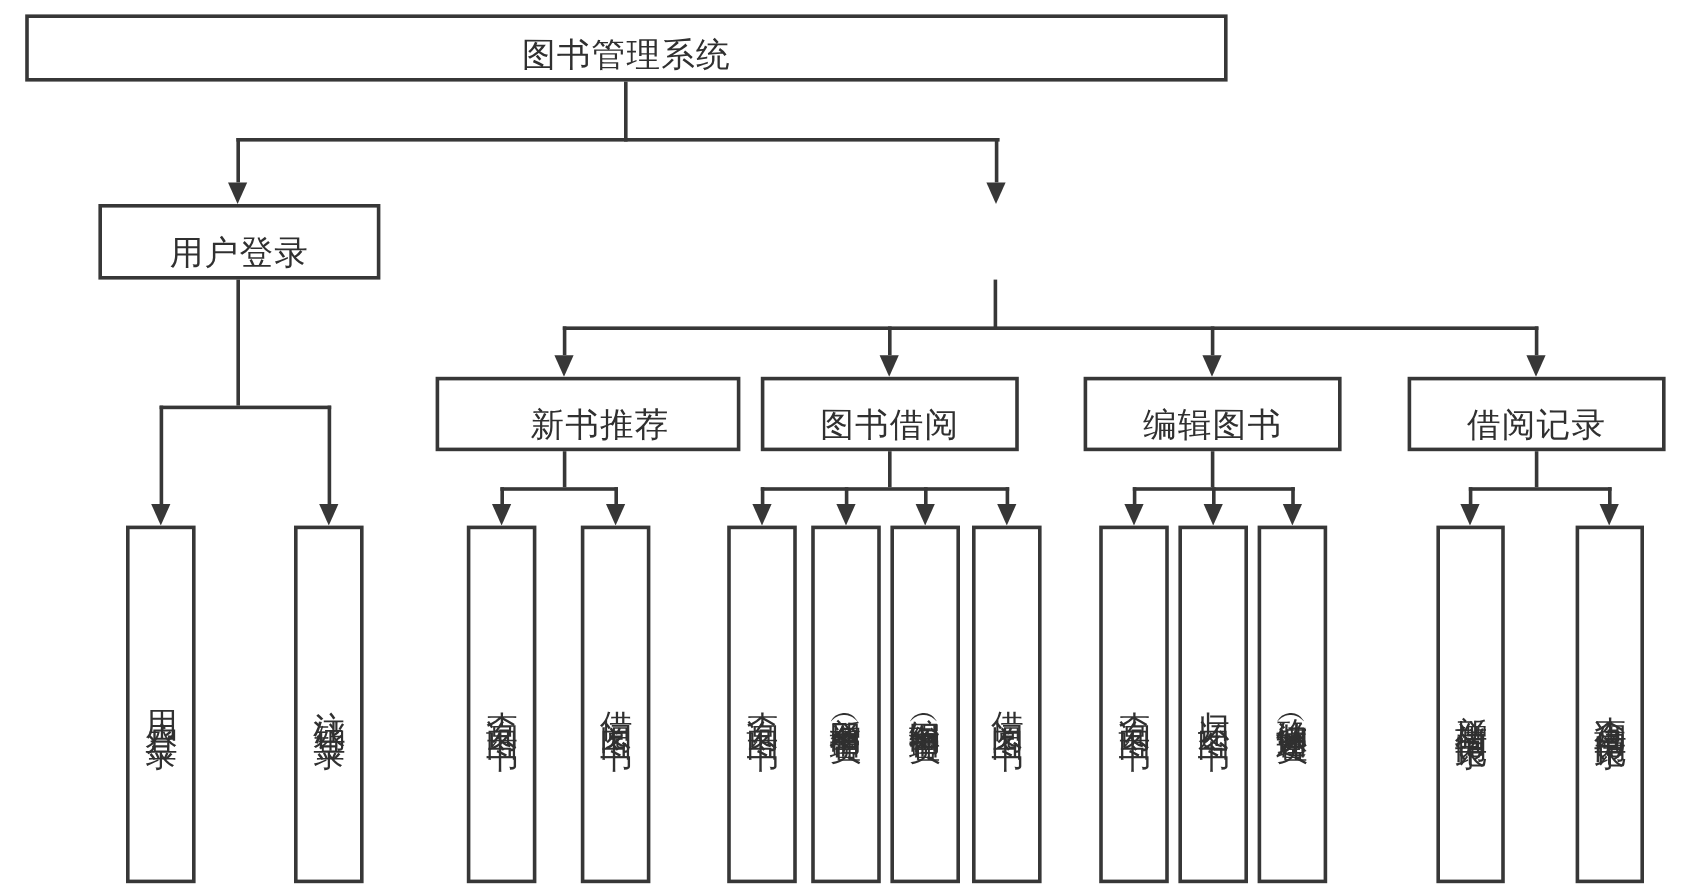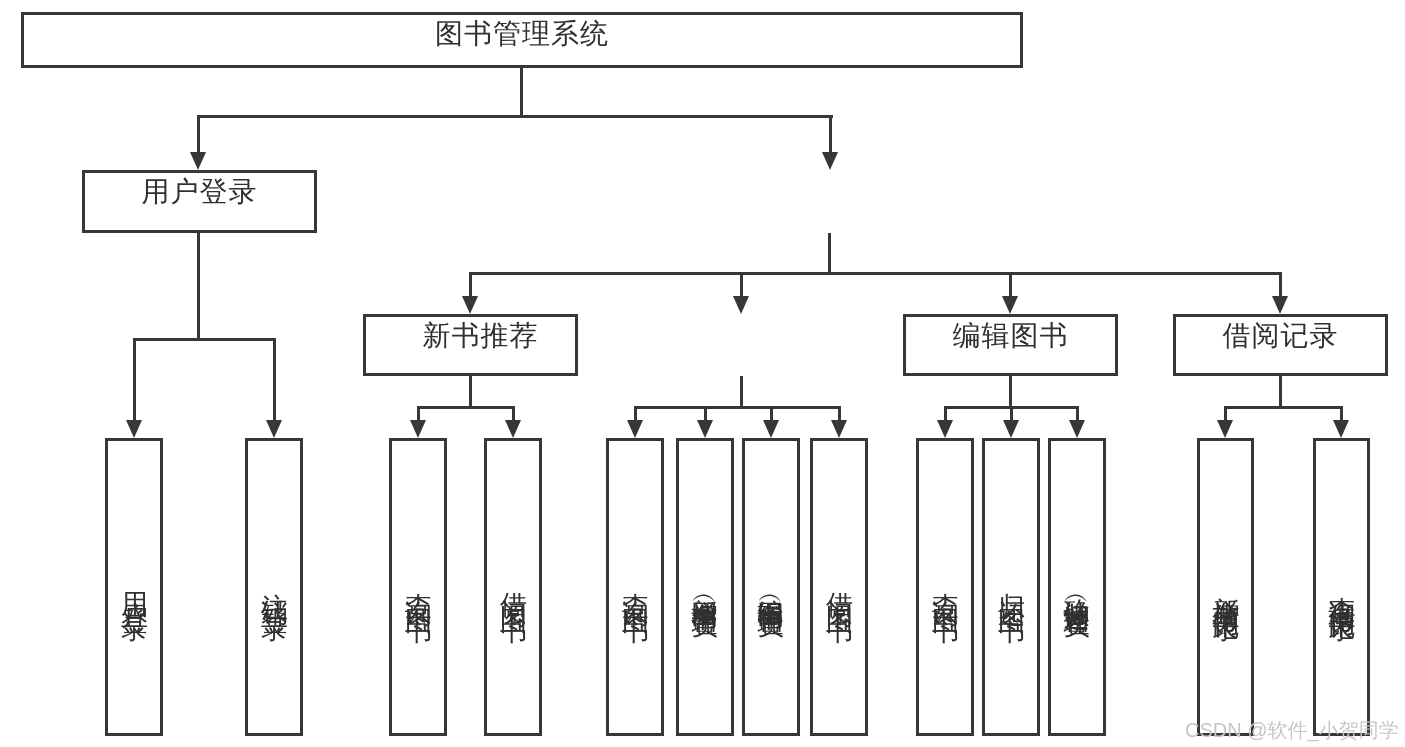--- a/index.html
+++ b/index.html
@@ -16,21 +16,21 @@
     font-family:"Liberation Sans","DejaVu Sans",sans-serif;
     color:var(--text);
     overflow:hidden;
   }
   
   .node{
     position:absolute;
     box-sizing:border-box;
     border:3px solid var(--line);
     background:#fff;
-    display:flex;align-items:flex-start;justify-content:center;
+    display:flex;align-items:flex-end;justify-content:center;
     font-size:28px;
     letter-spacing:1px;
     color:var(--text);
   }
   .leaf{
     position:absolute;
     box-sizing:border-box;
     border:3px solid var(--line);
     background:#fff;
     display:flex;align-items:center;justify-content:center;
@@ -95,22 +95,25 @@
   <div class="ln" style="left:469px;top:272px;width:813px;height:3px;"></div>
   <div class="ln" style="left:469px;top:272px;width:3px;height:24px;"></div>
   <div class="ar" style="left:462px;top:296px;"></div>
   <div class="ln" style="left:740px;top:272px;width:3px;height:24px;"></div>
   <div class="ar" style="left:733px;top:296px;"></div>
   <div class="ln" style="left:1009px;top:272px;width:3px;height:24px;"></div>
   <div class="ar" style="left:1002px;top:296px;"></div>
   <div class="ln" style="left:1279px;top:272px;width:3px;height:24px;"></div>
   <div class="ar" style="left:1272px;top:296px;"></div>
 
-  <div class="node" style="left:363px;top:314px;width:215px;height:62px;padding-left:20px;">
+  <div class="node" style="left:363px;top:314px;width:254px;height:62px;padding-left:20px;">
     <span>新书推荐</span>
+  </div>
+  <div class="node" style="left:634px;top:314px;width:215px;height:62px;">
+    <span>图书借阅</span>
   </div>
   <div class="node" style="left:903px;top:314px;width:215px;height:62px;">
     <span>编辑图书</span>
   </div>
   <div class="node" style="left:1173px;top:314px;width:215px;height:62px;">
     <span>借阅记录</span>
   </div>
 
   <div class="ln" style="left:469px;top:376px;width:3px;height:30px;"></div>
   <div class="ln" style="left:417px;top:406px;width:98px;height:3px;"></div>
@@ -183,15 +186,14 @@
     <span class="leaf-label long">确认归还（管理员）</span>
   </div>
 
   <div class="leaf" style="left:1197px;width:57px;">
     <span class="leaf-label mid">新增借阅记录</span>
   </div>
   <div class="leaf" style="left:1313px;width:57px;">
     <span class="leaf-label mid">查询借阅记录</span>
   </div>
 
-  <span class="watermark">CSDN @软件_小贺同学</span>
 
 </div>
 
 </body></html>

